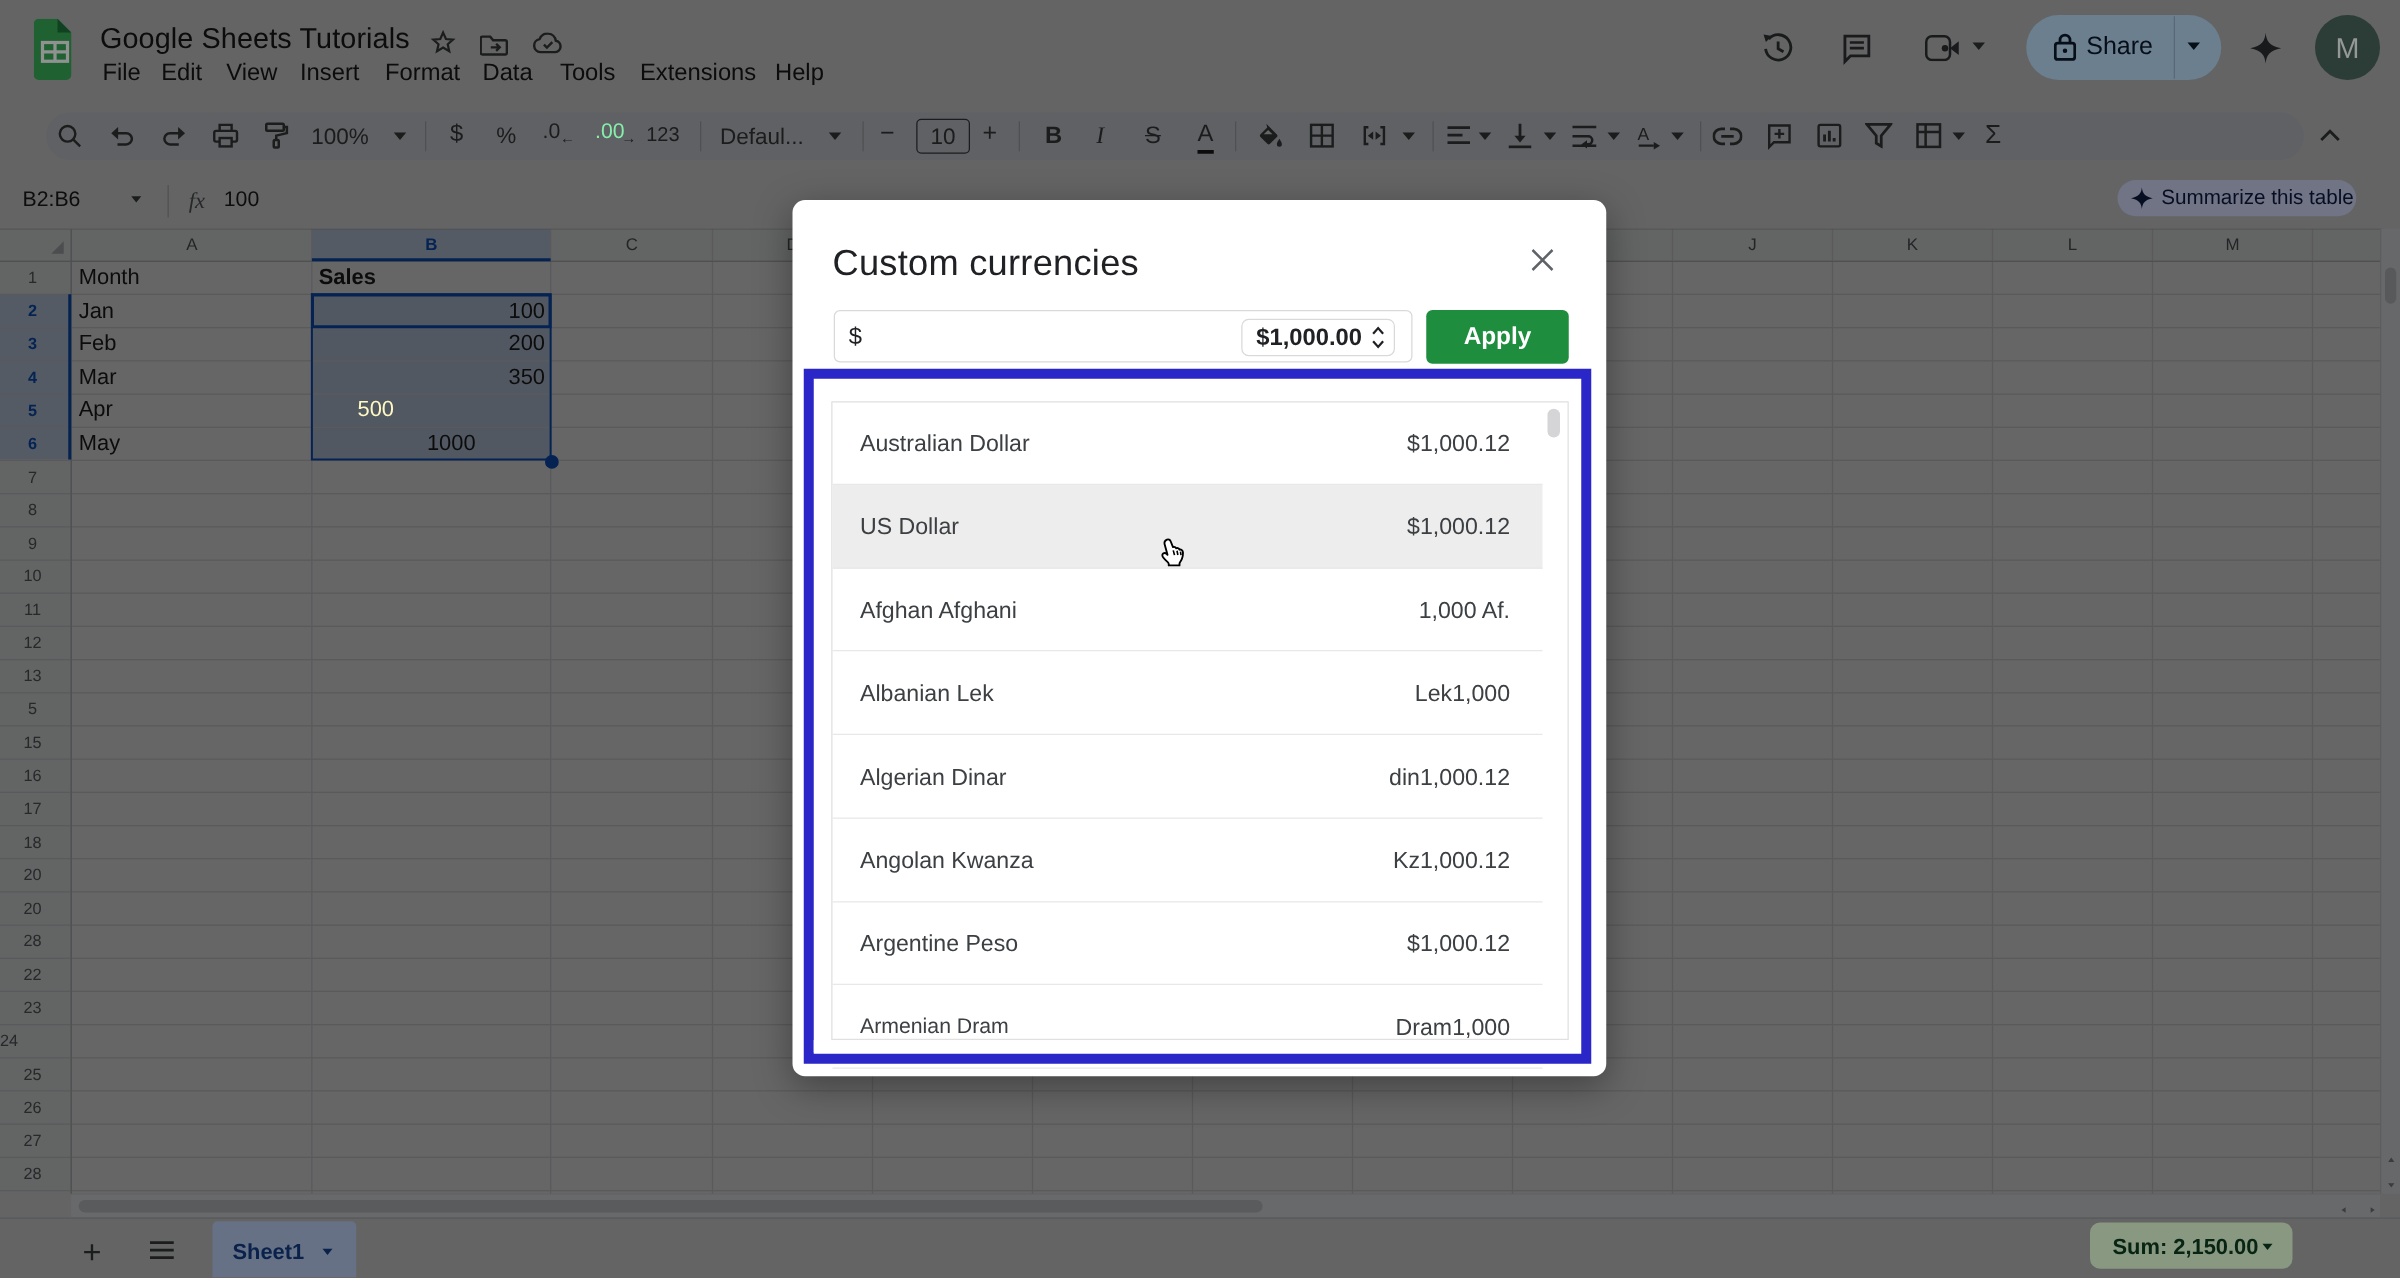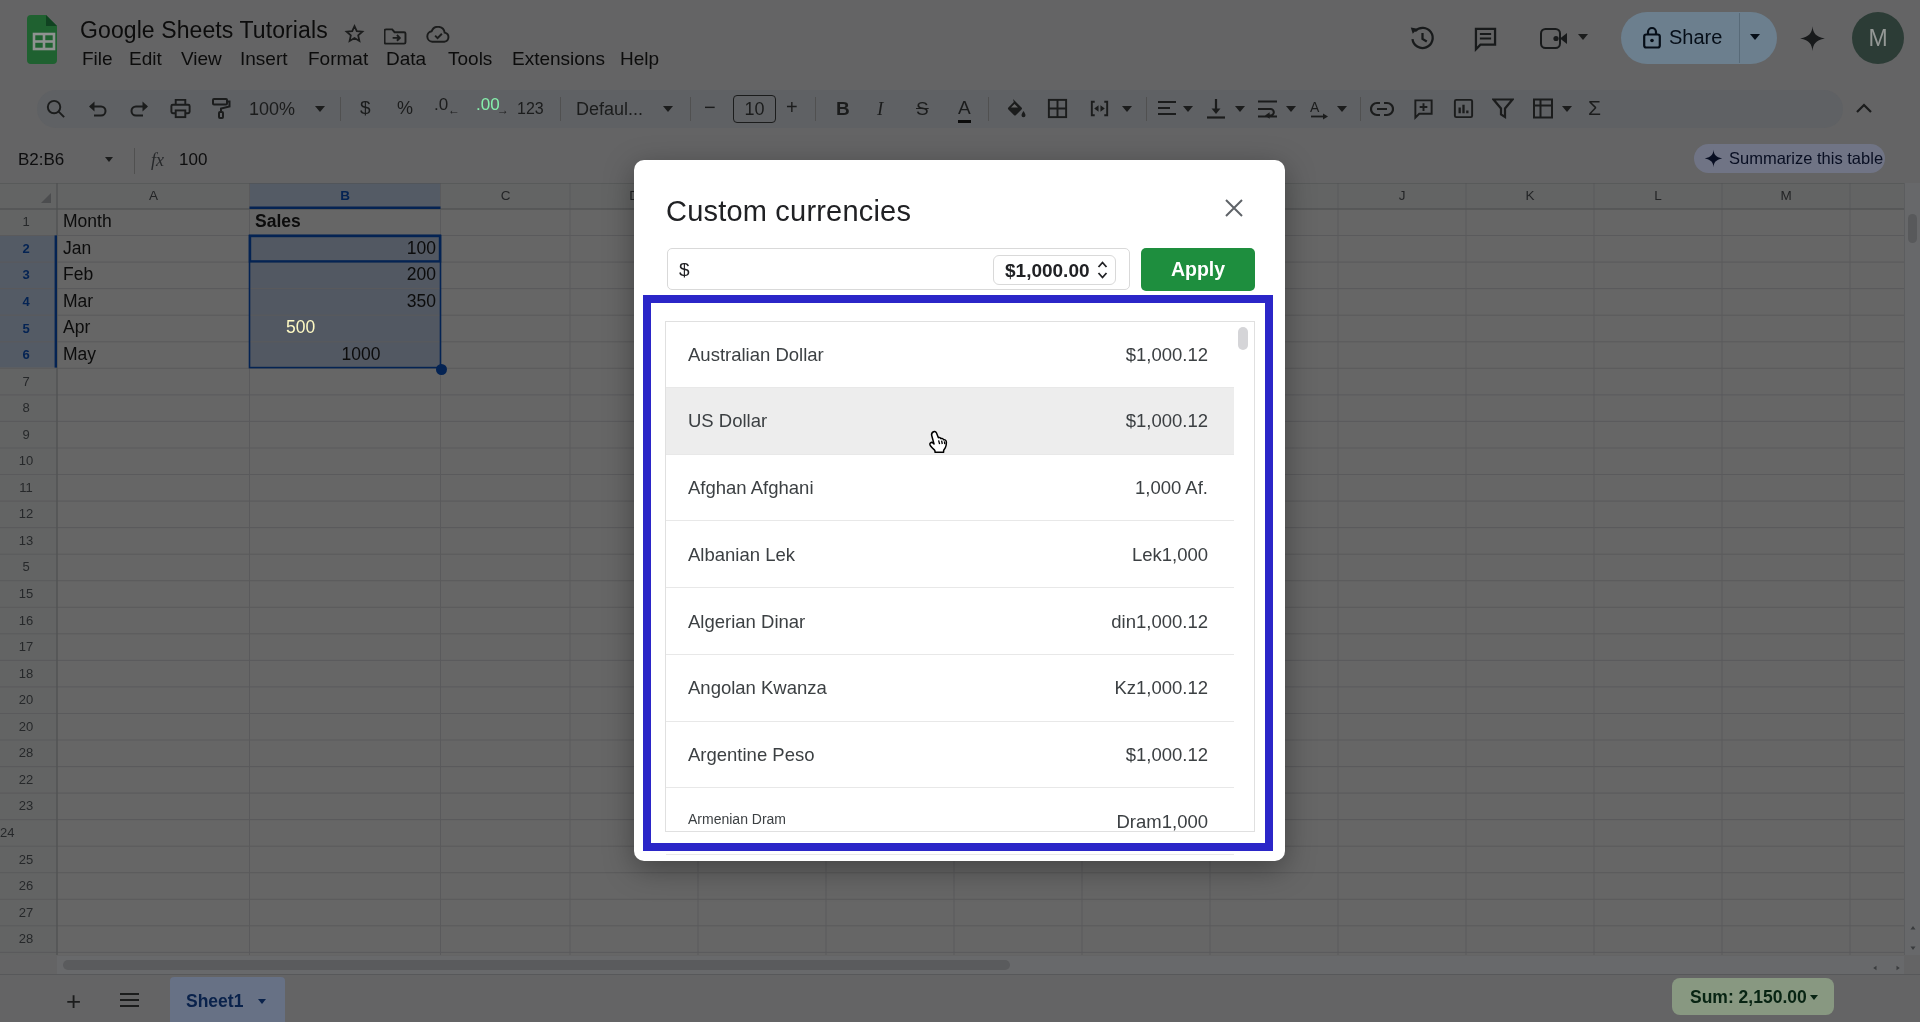--- a/index.html
+++ b/index.html
@@ -303,19 +303,19 @@
 <div class="abs" style="left:665.8px;top:588.0px;width:567.8px;height:66.75px;border-bottom:1px solid #e8e8e8;z-index:63;"></div>
 <div class="abs" style="left:688px;top:610.5px;font-size:18.5px;color:#3c4043;z-index:64;">Algerian Dinar</div>
 <div class="abs" style="left:1000px;top:610.5px;width:208px;text-align:right;font-size:18.5px;color:#3c4043;z-index:64;">din1,000.12</div>
 <div class="abs" style="left:665.8px;top:654.8px;width:567.8px;height:66.75px;border-bottom:1px solid #e8e8e8;z-index:63;"></div>
 <div class="abs" style="left:688px;top:677.2px;font-size:18.5px;color:#3c4043;z-index:64;">Angolan Kwanza</div>
 <div class="abs" style="left:1000px;top:677.2px;width:208px;text-align:right;font-size:18.5px;color:#3c4043;z-index:64;">Kz1,000.12</div>
 <div class="abs" style="left:665.8px;top:721.5px;width:567.8px;height:66.75px;border-bottom:1px solid #e8e8e8;z-index:63;"></div>
 <div class="abs" style="left:688px;top:744.0px;font-size:18.5px;color:#3c4043;z-index:64;">Argentine Peso</div>
 <div class="abs" style="left:1000px;top:744.0px;width:208px;text-align:right;font-size:18.5px;color:#3c4043;z-index:64;">$1,000.12</div>
 <div class="abs" style="left:665.8px;top:788.2px;width:567.8px;height:66.75px;border-bottom:1px solid #e8e8e8;z-index:63;"></div>
-<div class="abs" style="left:688px;top:810.8px;font-size:14px;color:#3c4043;z-index:64;">Armenian Dram</div>
+<div class="abs" style="left:688px;top:810.8px;font-size:17px;color:#3c4043;z-index:64;">Armenian Dram</div>
 <div class="abs" style="left:1000px;top:810.8px;width:208px;text-align:right;font-size:18.5px;color:#3c4043;z-index:64;">Dram1,000</div>
 <div class="abs" style="left:650.5px;top:832px;width:613.5px;height:10.2px;background:#fff;z-index:65;"></div>
 <div class="abs" style="left:1238px;top:326.7px;width:10px;height:23px;background:#d5d5d8;border-radius:5px;z-index:66;"></div>
 <svg class="abs" style="left:924px;top:430px;z-index:70" width="28" height="26" viewBox="0 0 28 26">
 <path fill="#fff" stroke="#000" stroke-width="1.5" stroke-linejoin="round" d="M9.6 1.7 c1.2 -.5 2.4 .1 2.9 1.3 l1.9 4.7 c.5 -.25 1.1 -.25 1.6 0 .45 .2 .75 .55 .95 .95 .5 -.3 1.2 -.3 1.7 0 .45 .25 .8 .65 .95 1.1 .6 -.2 1.25 -.1 1.75 .25 .7 .5 1.05 1.25 1.05 2.2 0 1.7 -.3 3.4 -.8 4.7 -.4 1.1 -.95 2 -1.6 2.9 -.25 .35 -.4 .75 -.4 1.2 v1.3 h-8.6 v-1 c0 -.55 -.25 -1 -.65 -1.4 -1.1 -1 -2.7 -2.55 -3.9 -4.15 -.9 -1.2 -.7 -2.3 .1 -2.9 .8 -.6 1.95 -.5 2.75 .3 l.7 .7 -2.3 -8.4 c-.4 -1.5 .25 -3 1.85 -3.75 Z"></path>
 <path fill="none" stroke="#000" stroke-width="1.3" d="M14.6 10.3 l1 3.8 M17.6 10.6 l.7 3.4 M20.4 11.3 l.4 2.8"></path>
 </svg>
 </body></html>

